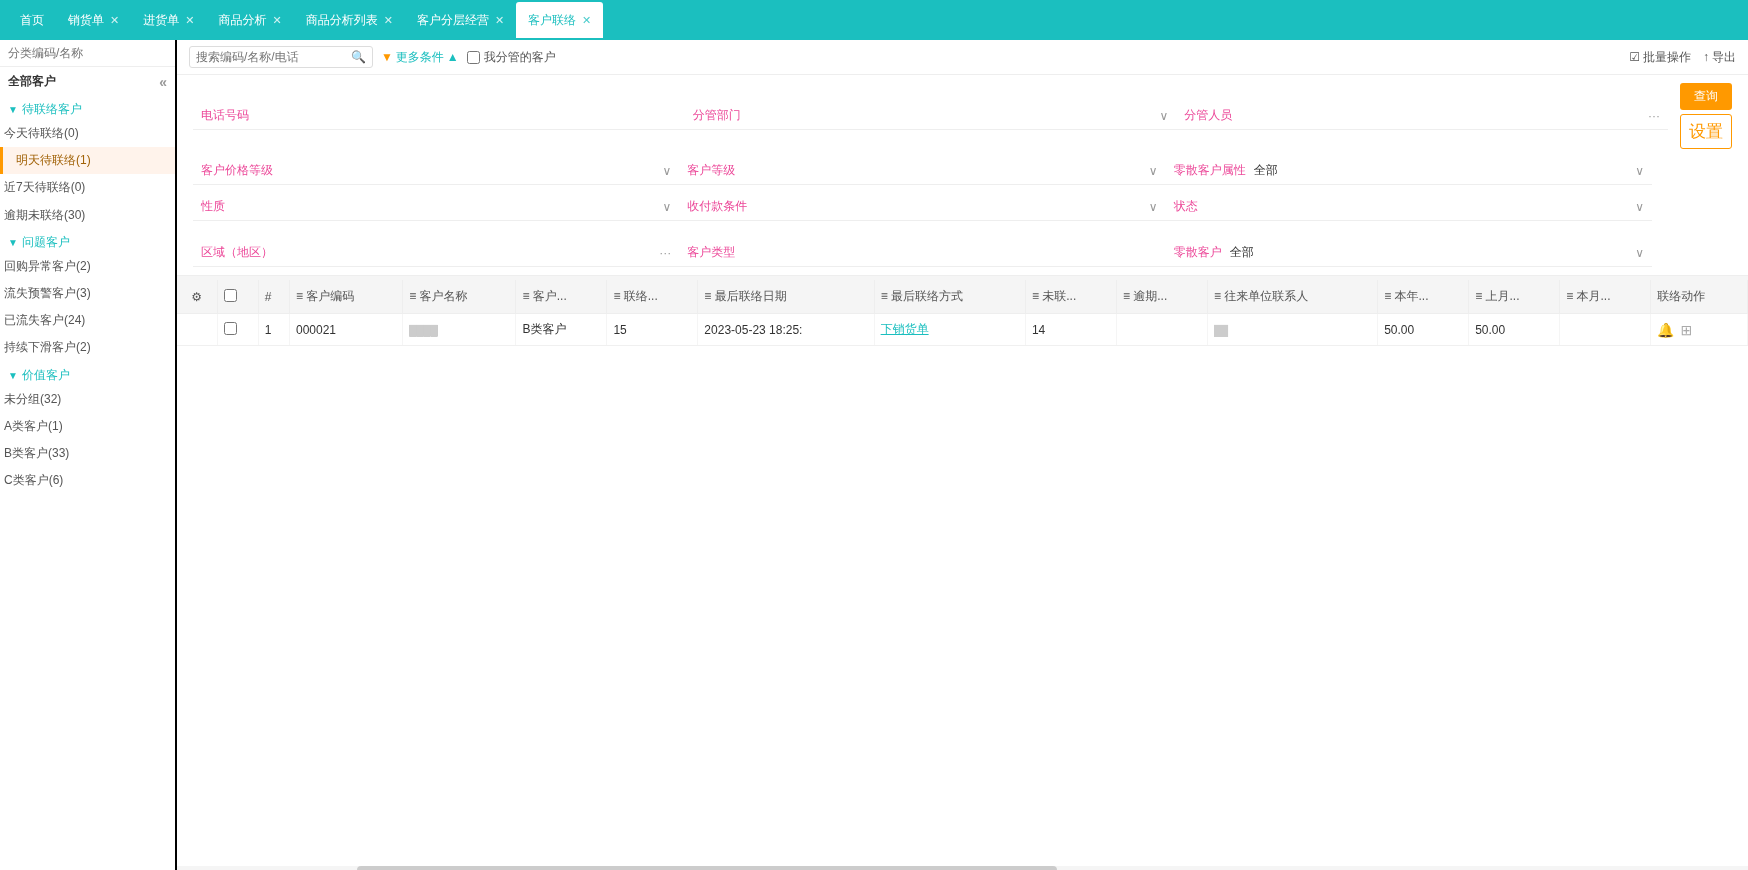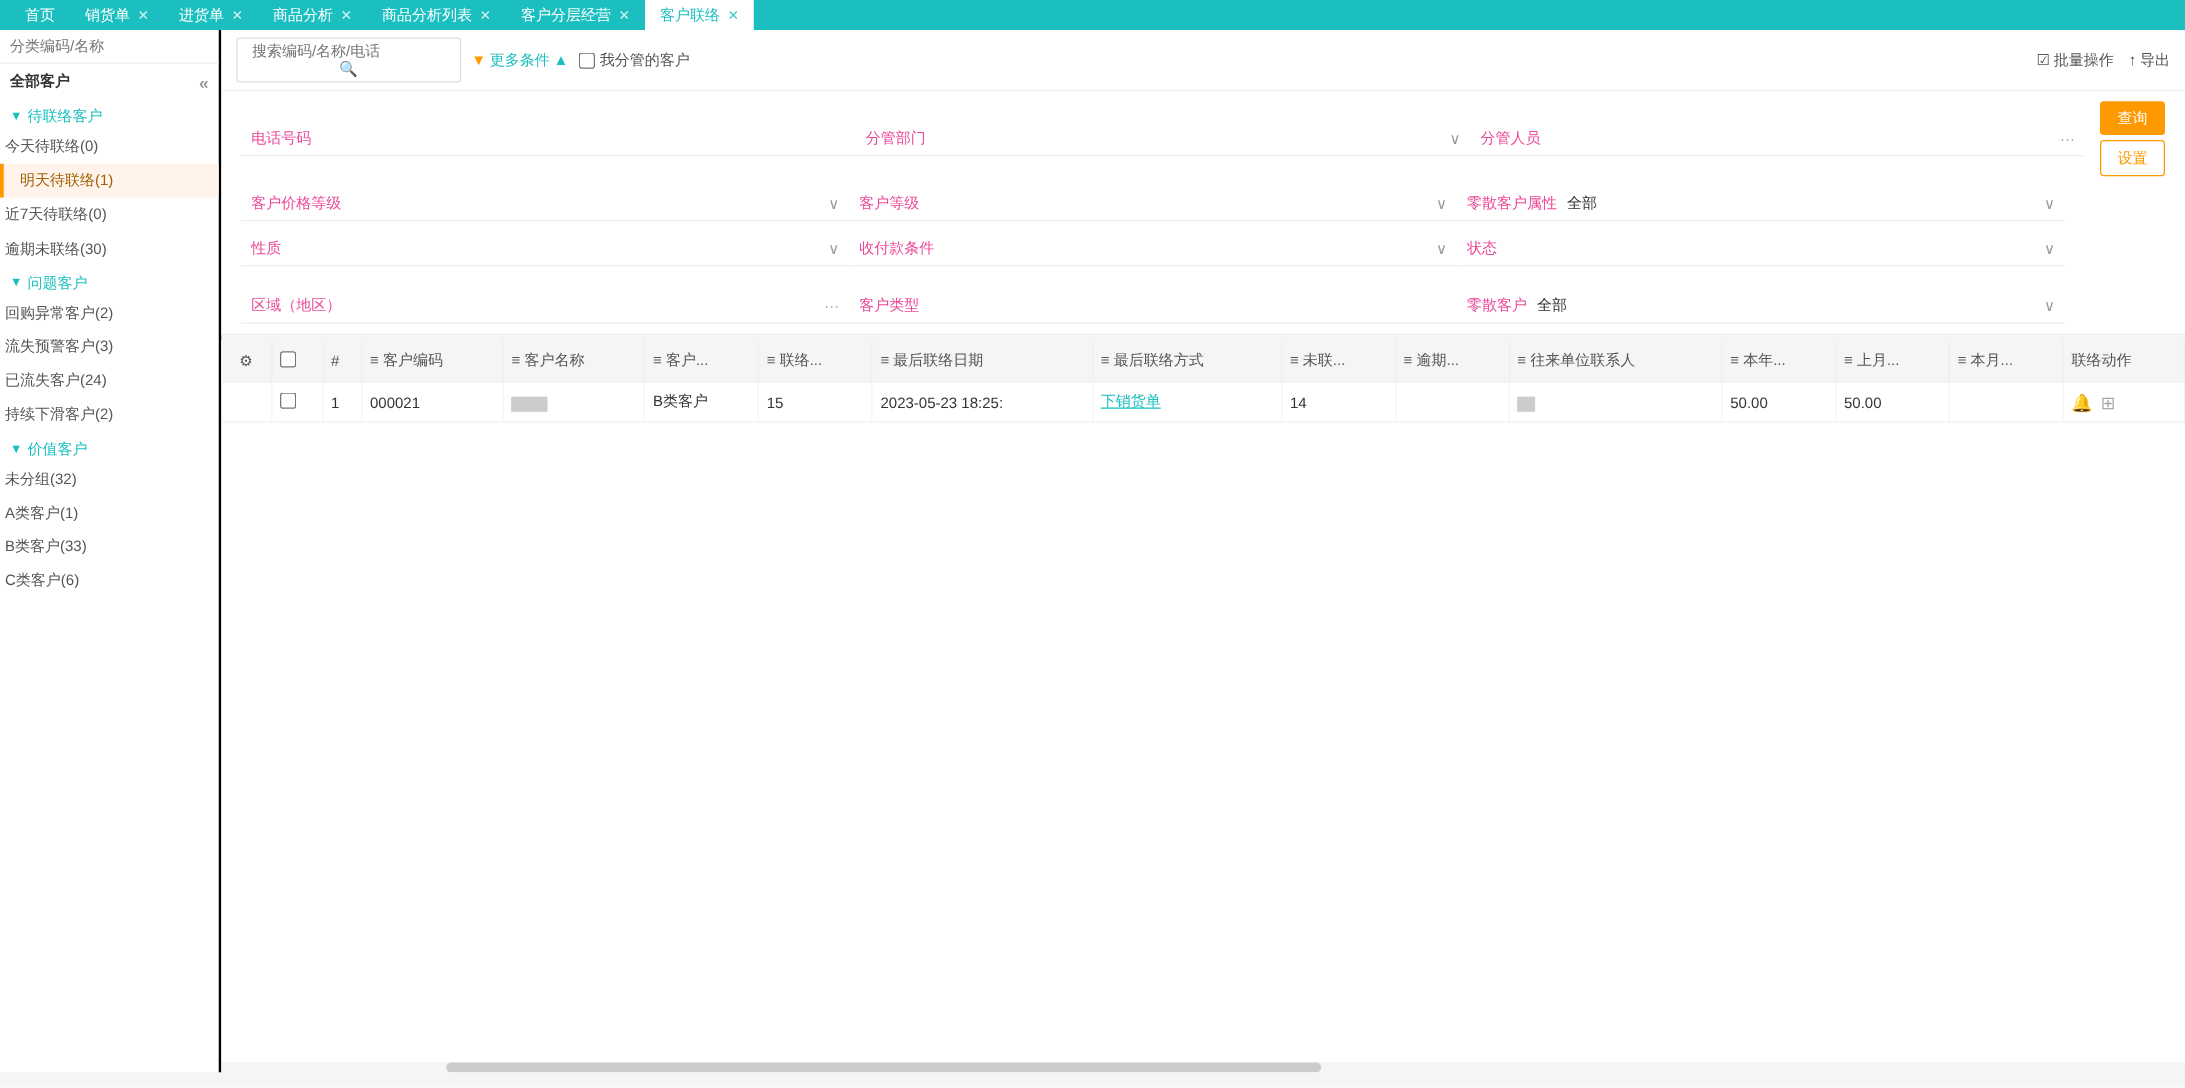--- a/index.html
+++ b/index.html
@@ -1,21 +1,21 @@
 <!DOCTYPE html>
 <html><head>
   <meta charset="utf-8">
   <style>
     * { box-sizing: border-box; margin: 0; padding: 0; font-family: 'Microsoft YaHei', Arial, sans-serif; font-size: 12px; }
     body { background: #f5f5f5; overflow: hidden; }
 
     
     .top-nav {
       background: #1bbfbf;
-      height: 24px;
+      height: 40px;
       display: flex;
       align-items: center;
       padding: 0 8px;
       color: #fff;
     }
     .top-nav .nav-item {
       padding: 0 12px;
       height: 36px;
       display: flex;
       align-items: center;
@@ -117,21 +117,20 @@
       border-bottom: 1px solid #eee;
       gap: 8px;
     }
     .toolbar-search {
       display: flex;
       align-items: center;
       border: 1px solid #ddd;
       border-radius: 3px;
       padding: 3px 6px;
       min-width: 180px;
-      flex-direction: column;
     }
     .toolbar-search input {
       border: none;
       outline: none;
       font-size: 12px;
       flex: 1;
       color: #999;
     }
     .toolbar-search .search-icon { color: #999; cursor: pointer; }
     .more-conditions {
@@ -220,21 +219,21 @@
       font-size: 12px;
       white-space: nowrap;
     }
     .btn-set {
       background: #fff;
       color: #f90;
       border: 1px solid #f90;
       border-radius: 3px;
       padding: 5px 4px;
       cursor: pointer;
-      font-size: 12px;
+      font-size: 17px;
       white-space: nowrap;
     }
 
     
     .table-container {
       flex: 1;
       overflow: auto;
       background: #fff;
       margin-top: 4px;
     }

